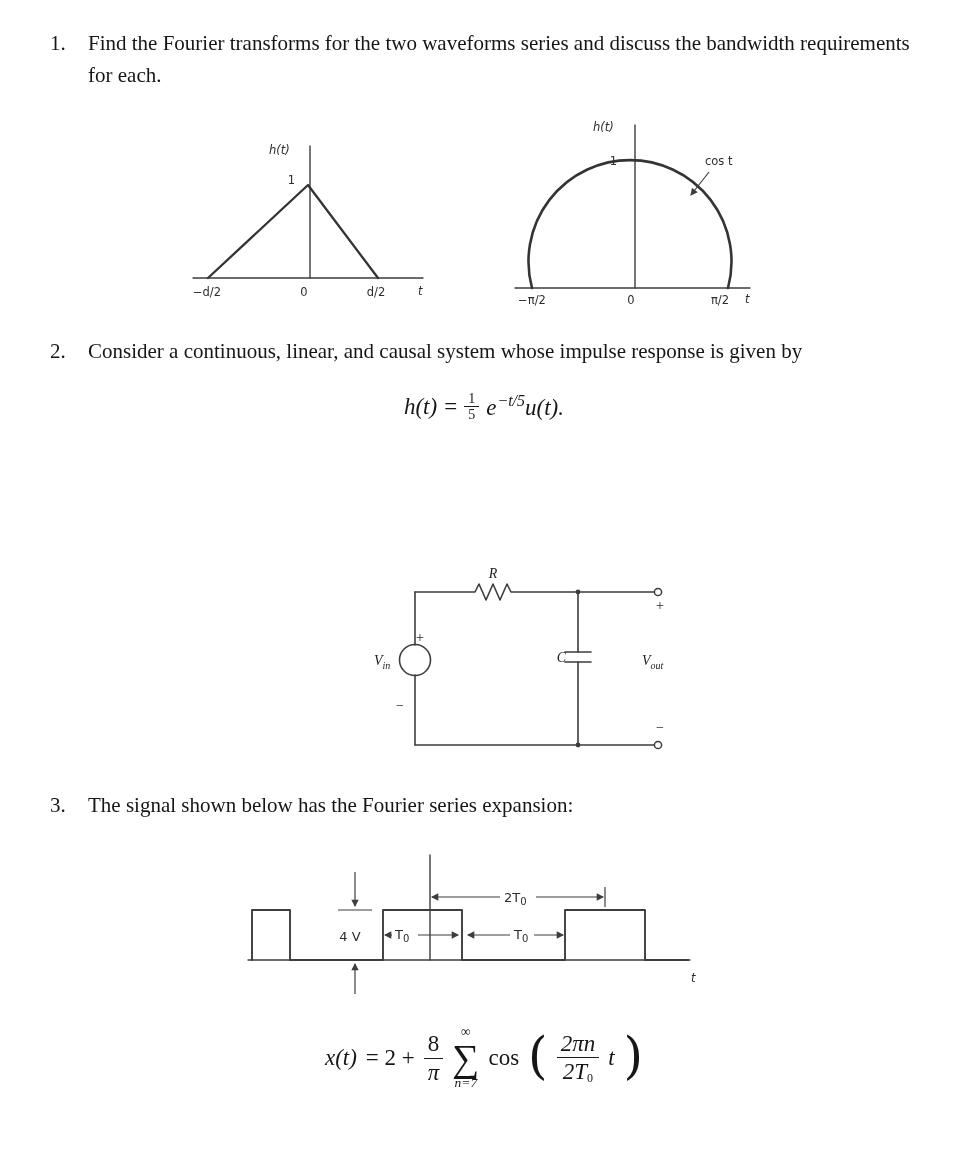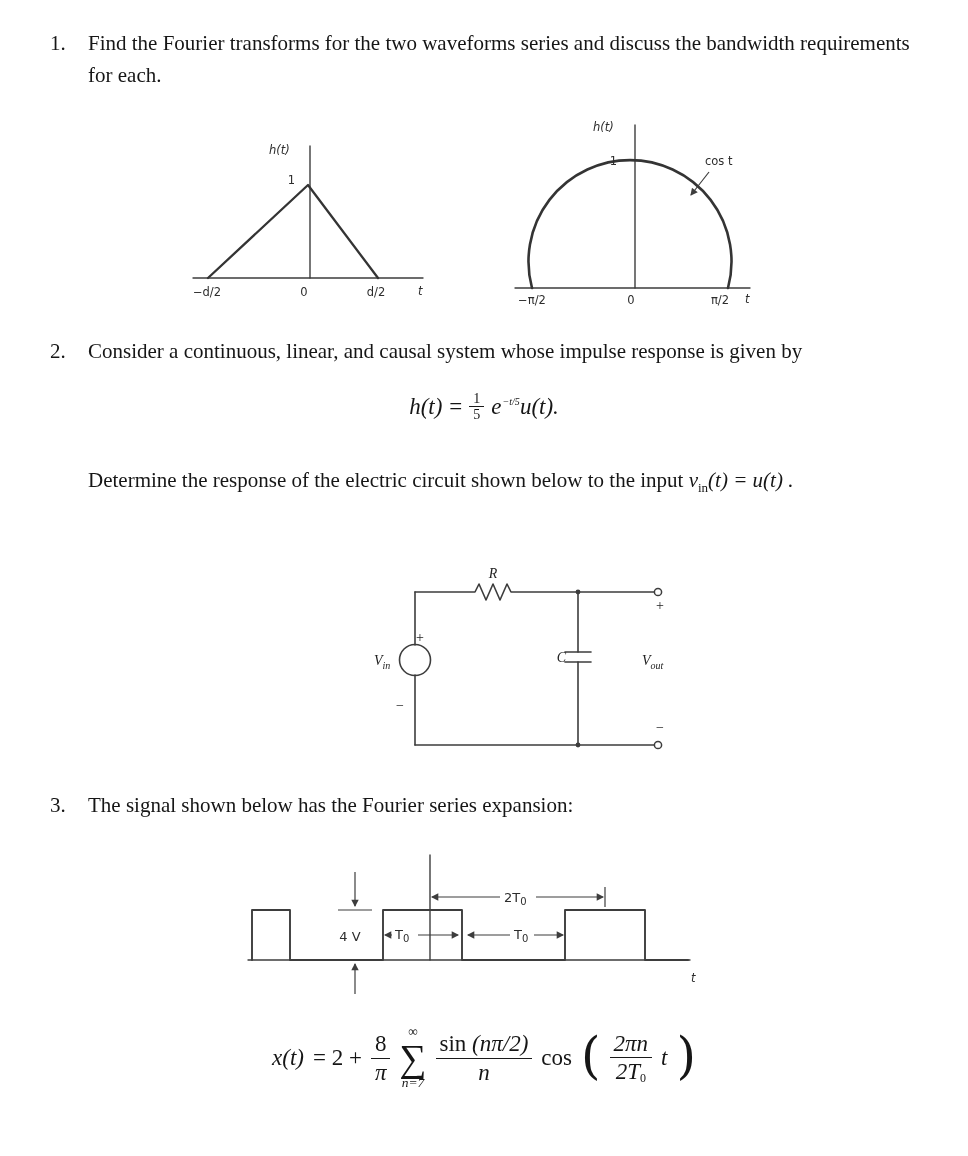--- a/index.html
+++ b/index.html
@@ -12,21 +12,21 @@
   .mi{font-style:italic;}
   sub{font-size:0.62em;}
   .eq{position:absolute;left:0;width:100%;display:flex;justify-content:center;
       align-items:center;font-size:23px;}
   .eq1-row{gap:7px;}
   .eq2-row{gap:9px;}
   .frac{display:inline-flex;flex-direction:column;align-items:center;line-height:1.18;}
   .frac .fnum{border-bottom:1.3px solid #1a1a1a;padding:0 4px;}
   .frac .fden{padding:0 4px;}
   .frac.small{font-size:14px;line-height:1.08;}
-  .msup{font-size:10px;vertical-align:9px;font-style:italic;margin-left:1px;}
+  .msup{font-size:16px;vertical-align:9px;font-style:italic;margin-left:1px;}
   .ebase{white-space:nowrap;}
   .sum{display:inline-flex;flex-direction:column;align-items:center;line-height:1;}
   .sum .slim{font-size:13.5px;line-height:1.1;}
   .sum .sigma{font-size:38px;line-height:0.95;}
   .bigp{font-size:50px;line-height:0.9;font-family:"DejaVu Serif",serif;transform:translateY(-2px);}
   .ssub{font-size:12px;vertical-align:-3px;}
   svg{position:absolute;overflow:visible;}
   .wire{stroke:#3d3d3d;stroke-width:1.6;fill:none;stroke-linecap:round;stroke-linejoin:round;}
   .heavy{stroke:#343434;stroke-width:2.3;fill:none;stroke-linecap:round;stroke-linejoin:round;}
   .curve{stroke:#343434;stroke-width:2.6;fill:none;stroke-linecap:round;}
@@ -88,21 +88,20 @@
     <span class="mi">h(t)</span>
     <span>=</span>
     <span class="frac small">
       <span class="fnum">1</span>
       <span class="fden">5</span>
     </span>
     <span class="ebase"><span class="mi">e</span><sup class="msup">−t/5</sup><span class="mi">u(t).</span></span>
   </div>
 
   <div class="para" style="top:464px;left:88px;width:845px;">
-    <div><span>Determine the response of the electric circuit shown below to the input </span><span class="mi">v</span><sub>in</sub><span class="mi">(t) = u(t) .</span></div>
   </div>
 
   <svg style="left:370px;top:562px;" width="310" height="200" viewBox="0 0 310 200">
 
     <polyline class="wire" points="45,30 105,30 109,22 116,38 123,22 130,38 137,22 141,30 284,30"></polyline>
 
     <line class="wire" x1="45" y1="30" x2="45" y2="83"></line>
     <circle class="wire" cx="45" cy="98" r="15.5"></circle>
     <line class="wire" x1="45" y1="113" x2="45" y2="183"></line>
 
@@ -168,24 +167,20 @@
     <span>= 2 +</span>
     <span class="frac">
       <span class="fnum">8</span>
       <span class="fden mi">π</span>
     </span>
     <span class="sum">
       <span class="slim">∞</span>
       <span class="sigma">∑</span>
       <span class="slim mi">n=7</span>
     </span>
-    <span class="frac">
-      <span class="fnum"><span>sin</span><span class="mi"> (nπ/2)</span></span>
-      <span class="fden mi">n</span>
-    </span>
     <span>cos</span>
     <span class="bigp">(</span>
     <span class="frac">
       <span class="fnum mi">2πn</span>
       <span class="fden"><span class="mi">2T</span><sub class="ssub">0</sub></span>
     </span>
     <span class="mi">t</span>
     <span class="bigp">)</span>
   </div>
 

